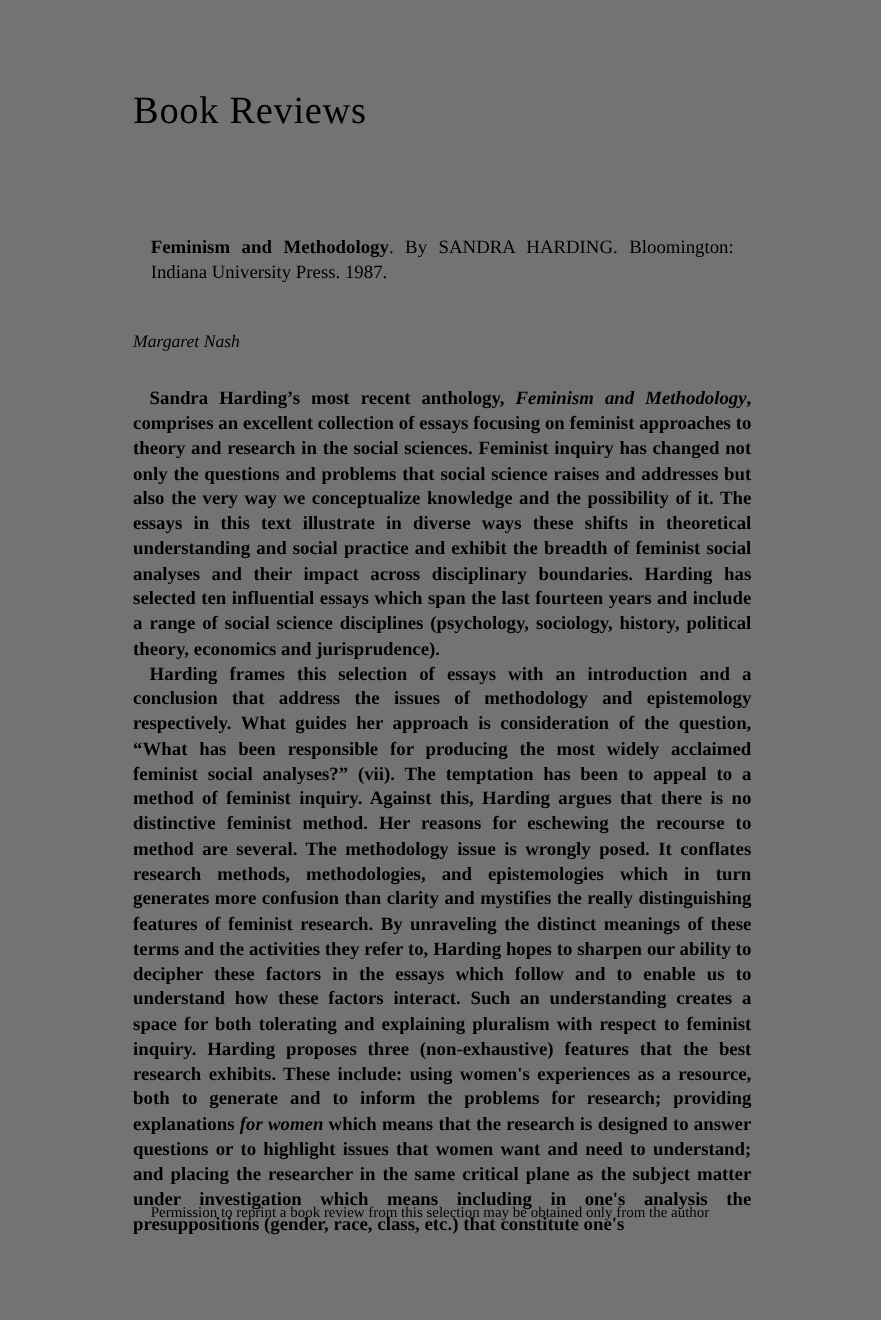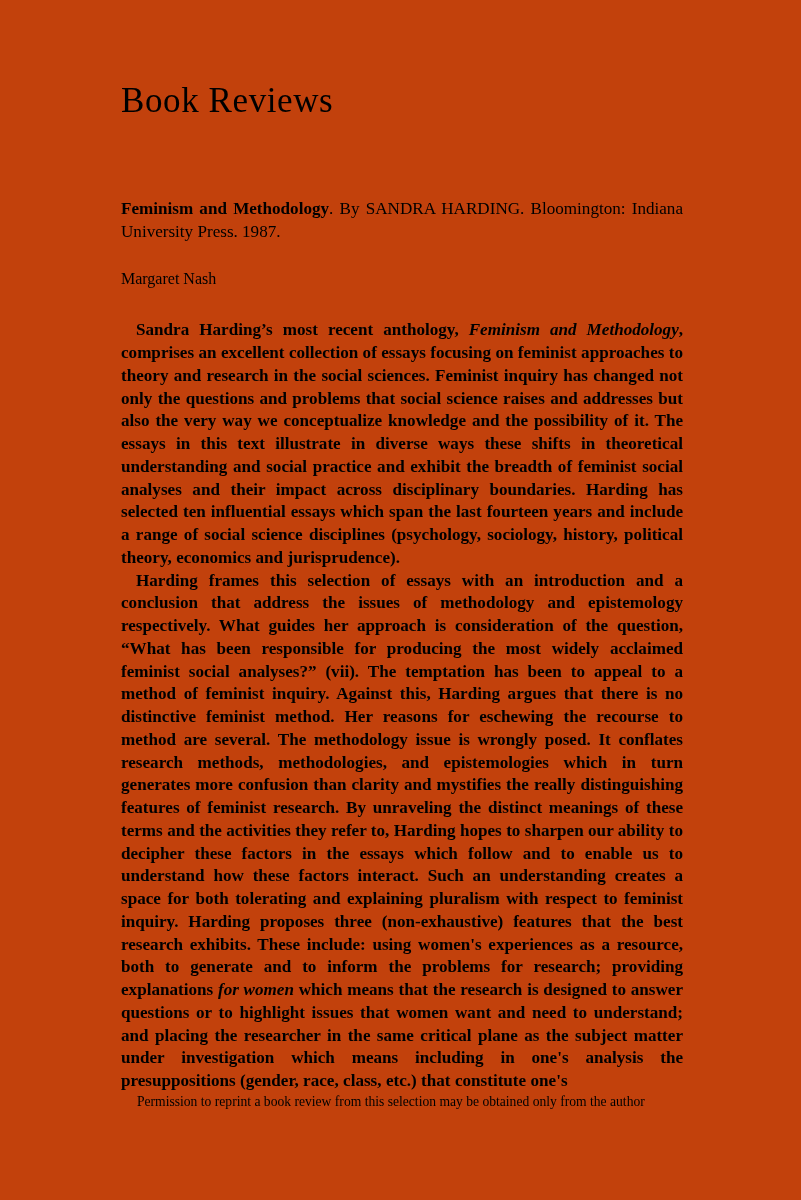--- a/index.html
+++ b/index.html
@@ -16,21 +16,21 @@
     color: #000000;
     overflow: hidden;
   }
 
   .page {
     position: absolute;
     left: 0;
     top: 0;
     width: 801px;
     height: 1200px;
-    background: #c2410c;
+    background: #737373;
   }
 
   
   .page-title {
     position: absolute;
     left: 121px;
     top: 57px;
     font-size: 35px;
     line-height: 42px;
     letter-spacing: 0.6px;
@@ -45,31 +45,32 @@
     top: 197px;
     width: 562px;
   }
 
   .citation {
     font-size: 17.1px;
     line-height: 23.2px;
     text-align: justify;
     text-justify: inter-word;
     hyphens: manual;
-    margin: 0;
+    margin: 16px;
   }
   .citation .book-title {
     font-weight: bold;
   }
 
   .byline {
     margin: 0;
     padding-top: 25px;
     font-size: 16px;
     line-height: 22px;
+    font-style: italic;
   }
 
   .body-block {
     padding-top: 29px;
     font-weight: bold;
   }
 
   p.para {
     margin: 0;
     font-size: 17.1px;

